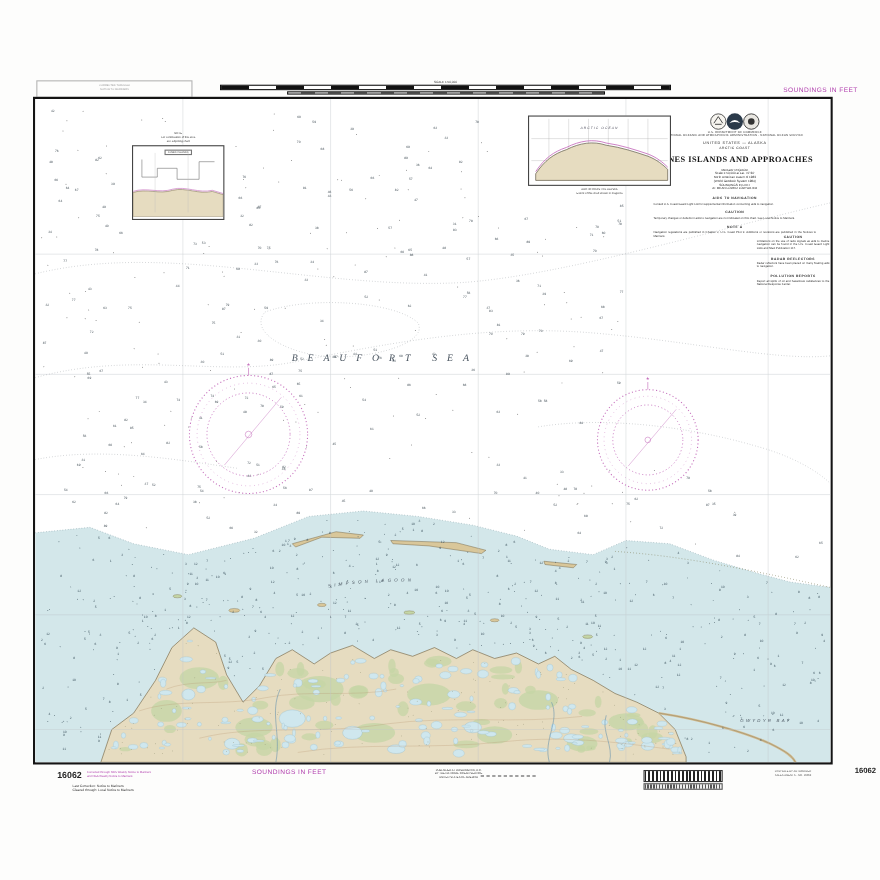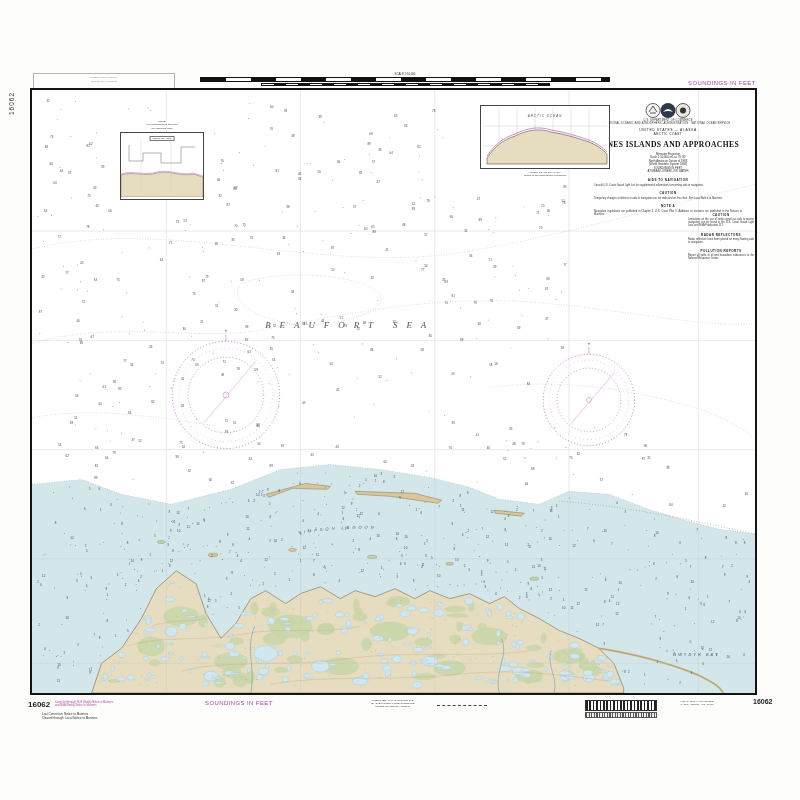--- a/index.html
+++ b/index.html
@@ -37,21 +37,21 @@
   .inset-left{left:88px;top:30px;width:84px;}
   .inset-caption{font-size:2.5px;line-height:1.3;text-align:center;color:#333;}
   .inset-box{position:relative;margin-top:2px;border:0.8px solid #444;background:#fff;height:66px;}
   .inset-bar{position:absolute;left:50%;top:3px;transform:translateX(-50%);
              border:0.5px solid #777;font-size:2.4px;padding:0 2px;color:#444;background:#fff;}
   .inset-top{left:448px;top:13px;width:130px;text-align:center;}
   .inset-top .inset-box{height:62px;}
   .ocean-label{position:absolute;left:50%;top:8px;transform:translateX(-50%);
                font-size:3px;font-style:italic;letter-spacing:1px;color:#445;}
   
-  .m-txt{position:absolute;line-height:1.25;}
+  .m-txt{position:absolute;line-height:1.25;margin-left:24px;}
   .magenta{color:#b13fae;}
   .num{font-weight:bold;color:#222;}
   .side-number{left:8px;top:92px;writing-mode:vertical-rl;transform:rotate(180deg);
                font-size:6.5px;letter-spacing:1px;color:#333;}
   .stampbox{position:absolute;left:33px;top:73px;width:142px;height:16px;border:0.6px solid #b5b5b5;
             font-size:2.4px;color:#999;text-align:center;line-height:1.5;padding-top:2px;box-sizing:border-box;}
   .scalebar{position:absolute;left:200px;top:72px;width:410px;}
   .scale-label{font-size:2.8px;text-align:center;color:#333;}
   .bar1{height:2.5px;margin-top:1px;border:0.5px solid #111;
         background:repeating-linear-gradient(90deg,#111 0 25px,#fff 25px 50px);}

